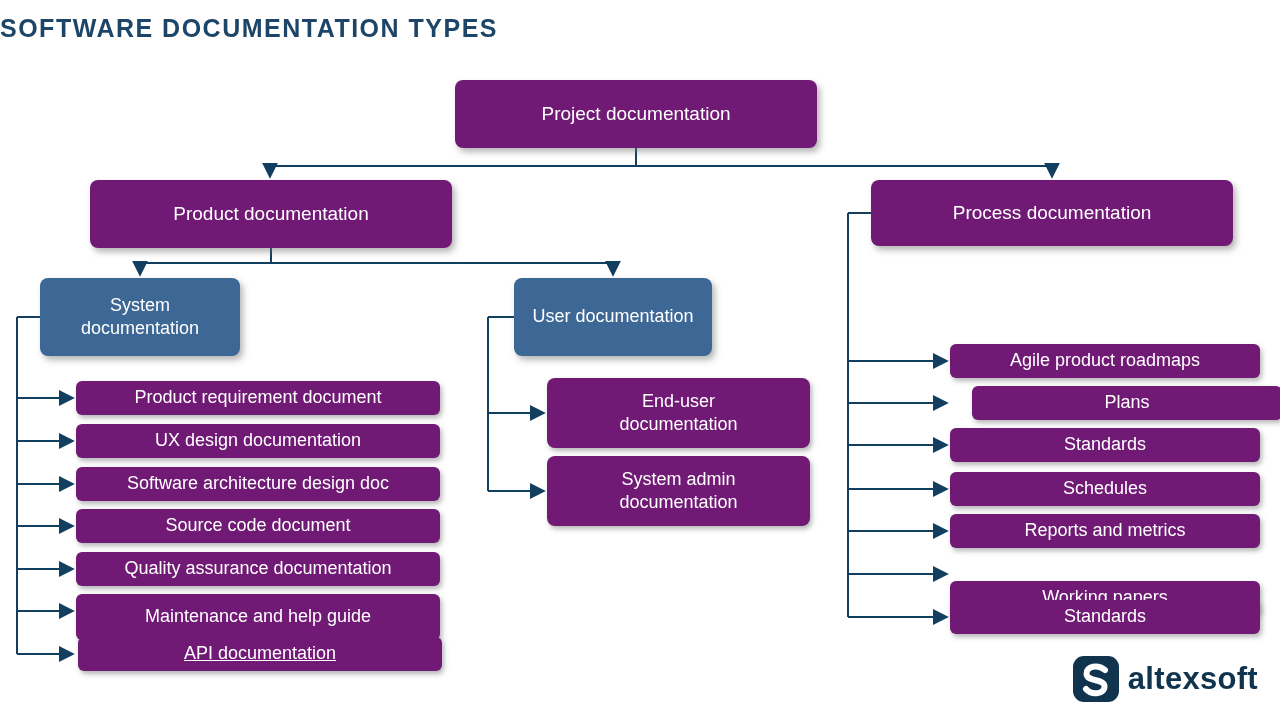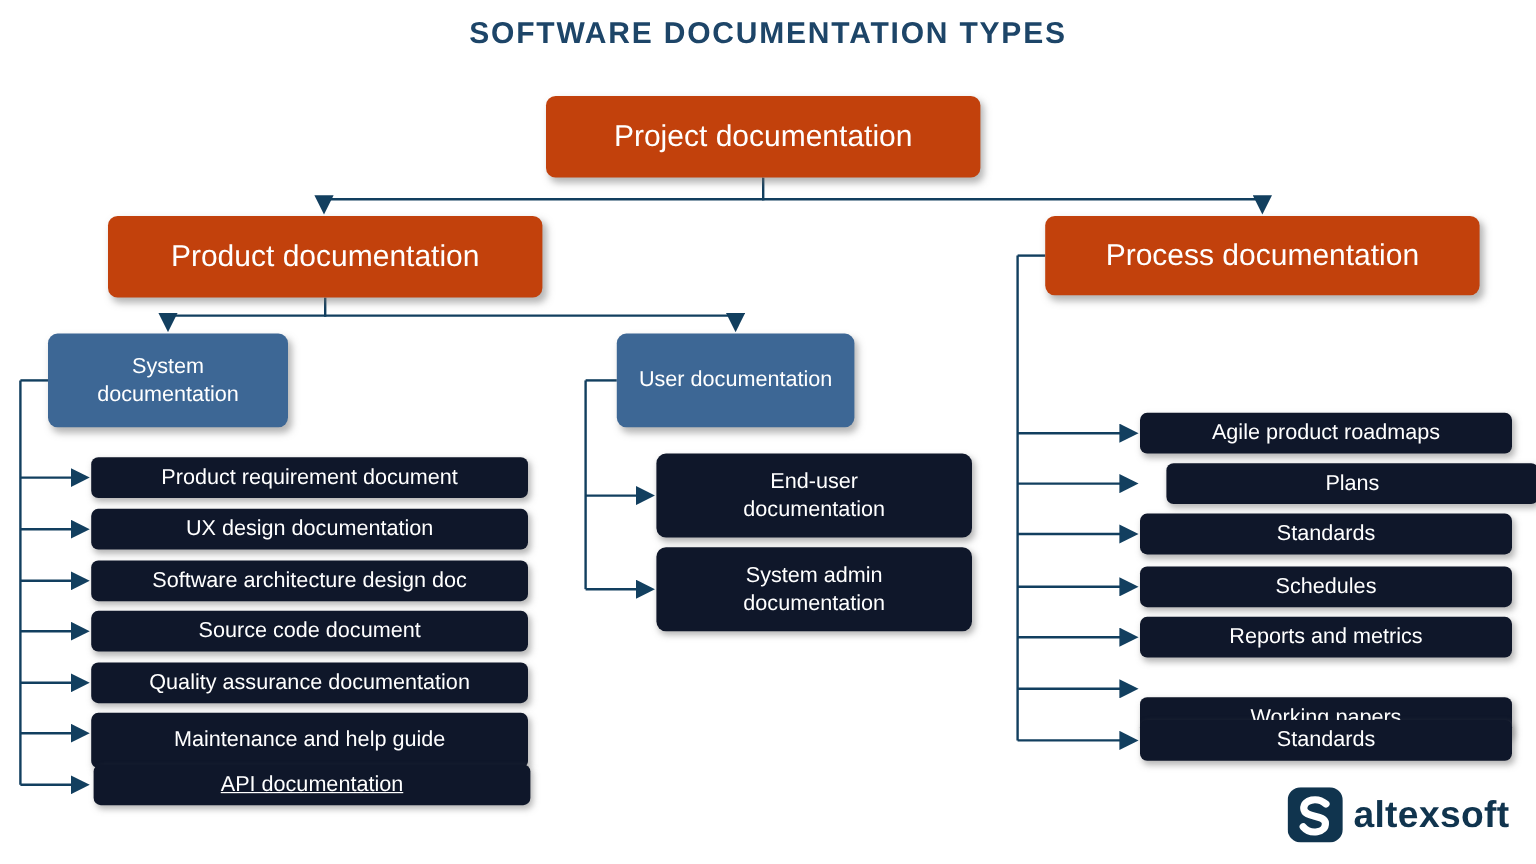--- a/index.html
+++ b/index.html
@@ -1,32 +1,32 @@
 <!DOCTYPE html>
 <html><head>
 <meta charset="utf-8">
 <style>
   * { margin: 0; padding: 0; box-sizing: border-box; }
   html, body { width: 1280px; height: 720px; background: #ffffff; }
   body { font-family: "Liberation Sans", sans-serif; position: relative; overflow: hidden; }
   .stage { position: absolute; left: 0; top: 0; width: 1280px; height: 720px; }
   .title {
     position: absolute; top: 14px; left: 0; width: 1280px;
-    text-align: center; font-size: 25px; font-weight: bold;
+    font-size: 25px; font-weight: bold;
     letter-spacing: 1.5px; color: #1d4568;
   }
   svg.wires { position: absolute; left: 0; top: 0; width: 1280px; height: 720px; }
   .node {
     position: absolute; display: flex; align-items: center; justify-content: center;
     text-align: center; color: #ffffff; border-radius: 8px;
     box-shadow: 3px 4px 6px rgba(110,110,110,0.5); line-height: 1.3;
   }
-  .lvl1 { background: #c2410c; font-size: 25px; }
+  .lvl1 { background: #701a75; font-size: 19px; }
   .lvl2 { background: #3d6795; font-size: 18px; }
-  .leaf { background: #0f172a; font-size: 18px; border-radius: 6px;
+  .leaf { background: #701a75; font-size: 18px; border-radius: 6px;
           box-shadow: 2px 3px 5px rgba(110,110,110,0.5); }
   .leaf.tall { border-radius: 8px; text-align: center; }
   .logo { position: absolute; right: 22px; bottom: 18px; display: flex; align-items: center; gap: 9px; }
   .logo-text { font-size: 31px; font-weight: bold; color: #10344e; letter-spacing: 0.3px; }
 </style>
 </head>
 <body>
 
 <div class="stage">
 

